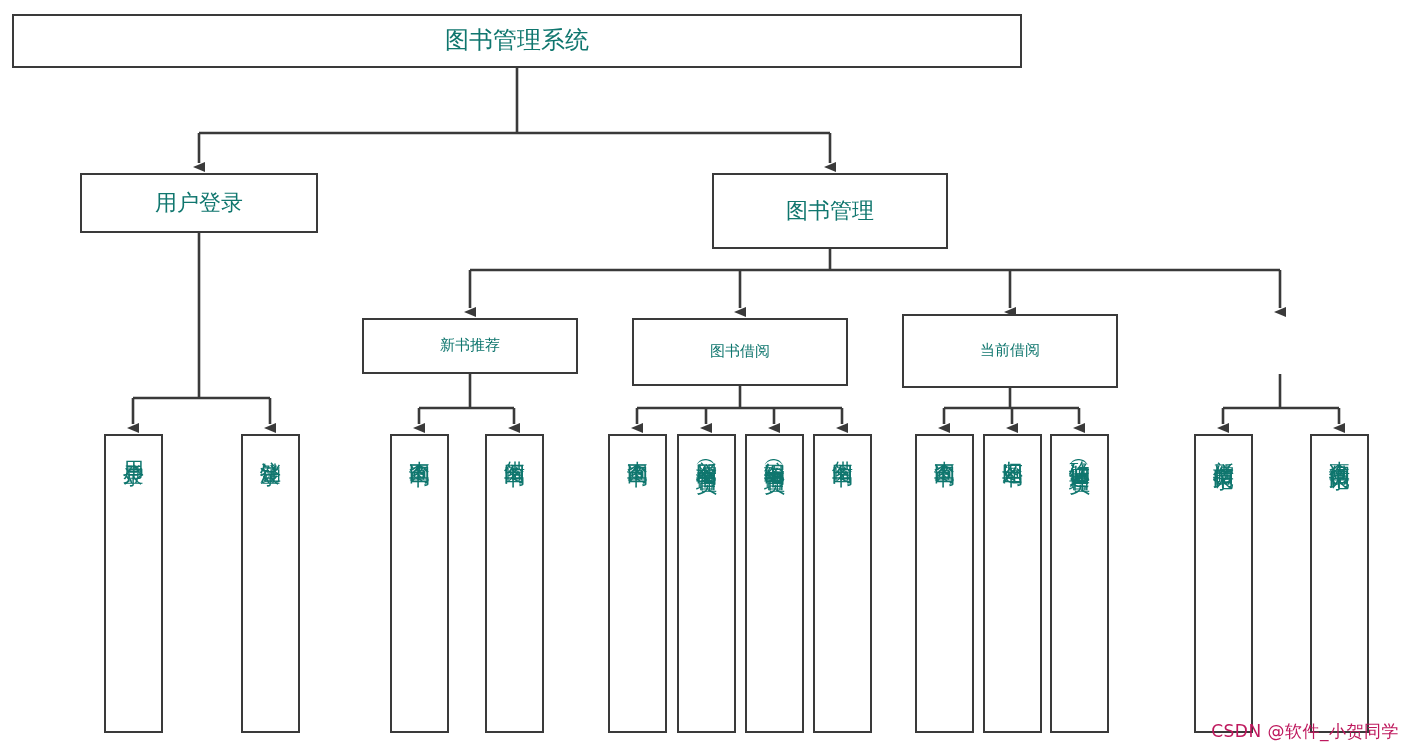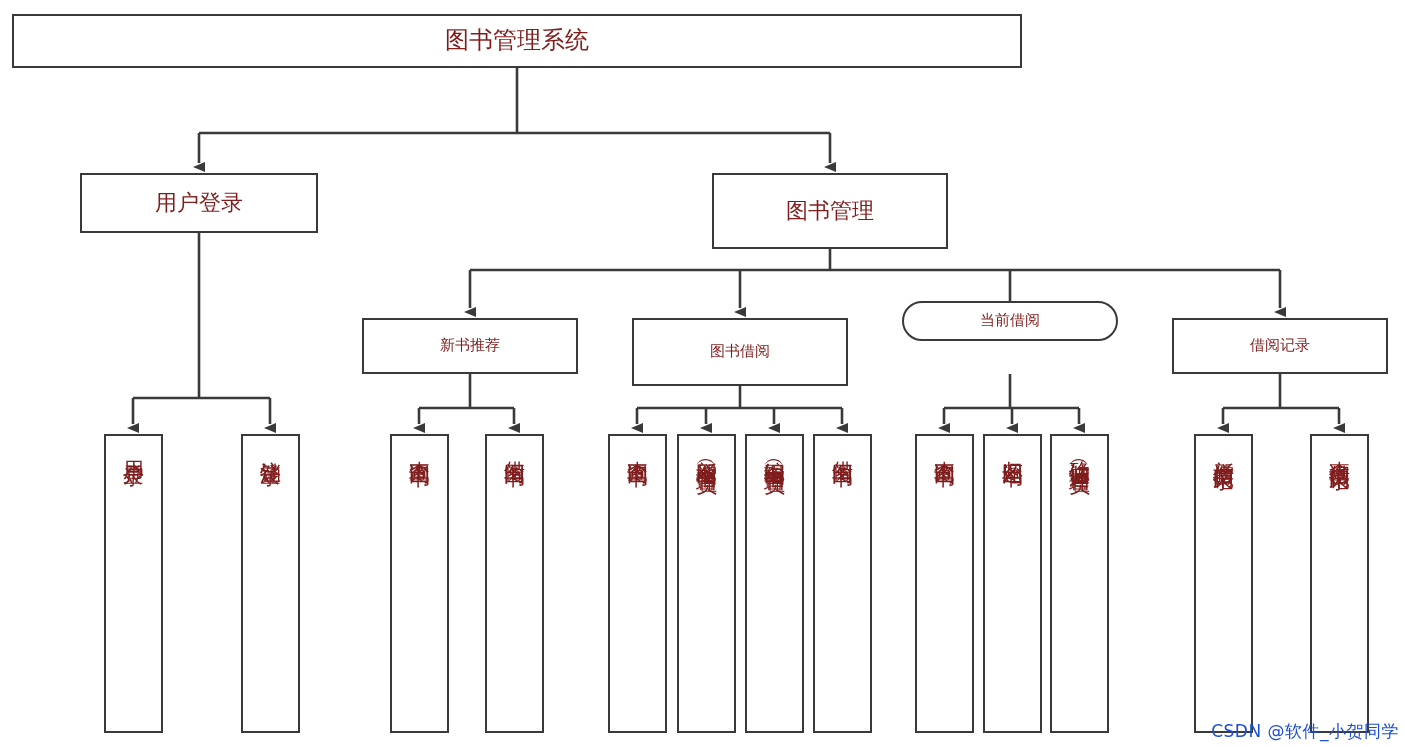--- a/index.html
+++ b/index.html
@@ -27,21 +27,21 @@
     pointer-events: none;
   }
   .node {
     position: absolute;
     box-sizing: border-box;
     background: #ffffff;
     border: 2px solid #3a3a3a;
     display: flex;
     align-items: center;
     justify-content: center;
-    color: #7f1d1d;
+    color: #0f766e;
     line-height: 1.15;
   }
   .node.root {
     font-size: 24px;
   }
   .node.lvl2 {
     font-size: 22px;
   }
   .node.lvl3 {
     font-size: 15px;
@@ -57,21 +57,21 @@
     text-orientation: upright;
     letter-spacing: 2px;
     white-space: nowrap;
     display: block;
   }
   .watermark {
     position: absolute;
     right: 6px;
     bottom: 4px;
     font-size: 17px;
-    color: #1d4ed8;
+    color: #be185d;
     white-space: nowrap;
     letter-spacing: 0.5px;
   }
 </style>
 </head>
 <body>
 
 <div id="canvas">
 
   <svg class="wires" viewBox="0 0 1405 747" xmlns="http://www.w3.org/2000/svg">
@@ -134,25 +134,22 @@
   <div class="node lvl2" style="left:712px; top:173px; width:236px; height:76px;">
     <span>图书管理</span>
   </div>
 
   <div class="node lvl3" style="left:362px; top:318px; width:216px; height:56px;">
     <span>新书推荐</span>
   </div>
   <div class="node lvl3" style="left:632px; top:318px; width:216px; height:68px;">
     <span>图书借阅</span>
   </div>
-  <div class="node lvl3" style="left:902px; top:301px; width:216px; height:40px;border-radius:22px;">
+  <div class="node lvl3" style="left:902px; top:314px; width:216px; height:74px;">
     <span>当前借阅</span>
-  </div>
-  <div class="node lvl3" style="left:1172px; top:318px; width:216px; height:56px;">
-    <span>借阅记录</span>
   </div>
 
   <div class="node leaf" style="left:104px; top:434px; width:59px; height:299px;">
     <span class="vtext">用户登录</span>
   </div>
   <div class="node leaf" style="left:241px; top:434px; width:59px; height:299px;">
     <span class="vtext">注销登录</span>
   </div>
 
   <div class="node leaf" style="left:390px; top:434px; width:59px; height:299px;">

